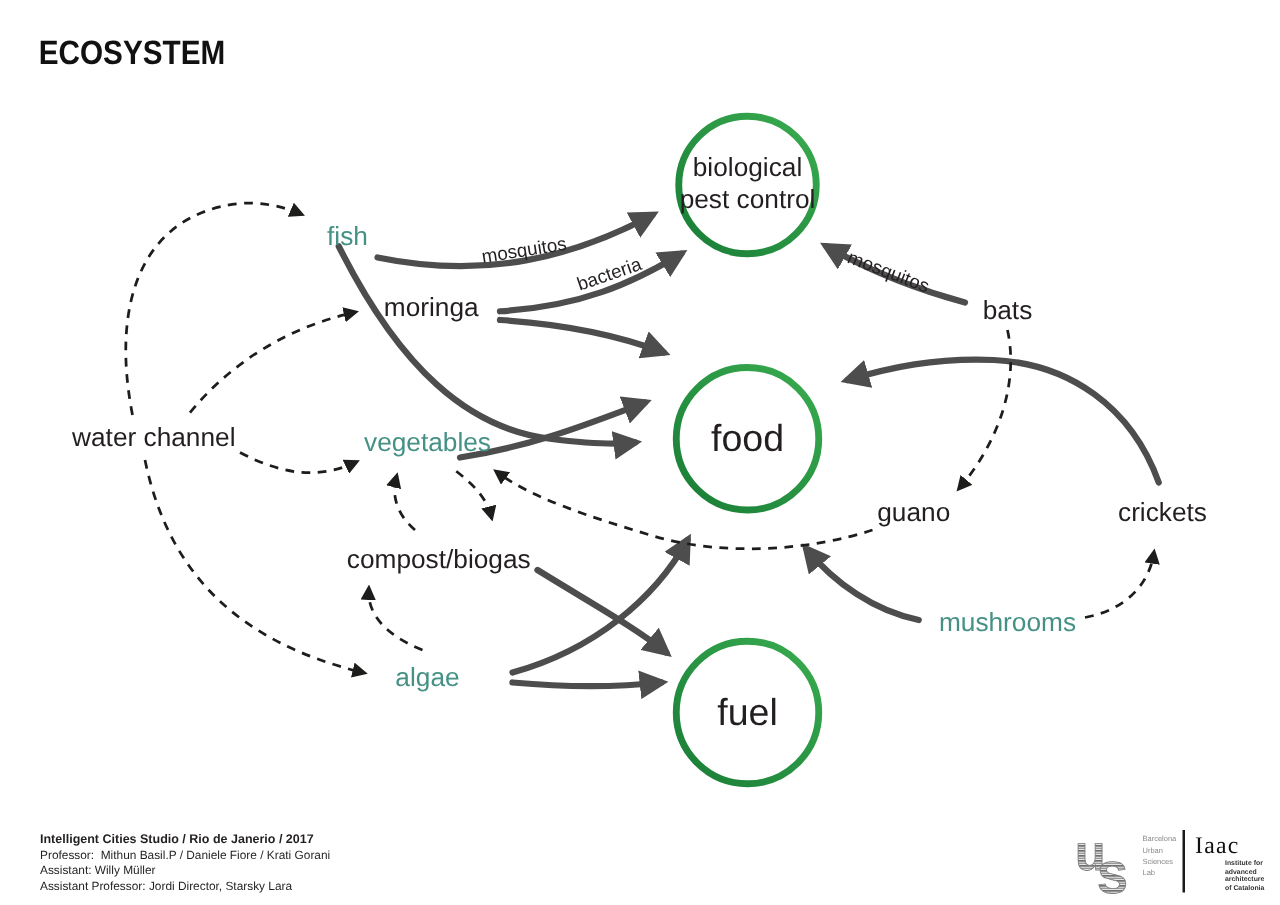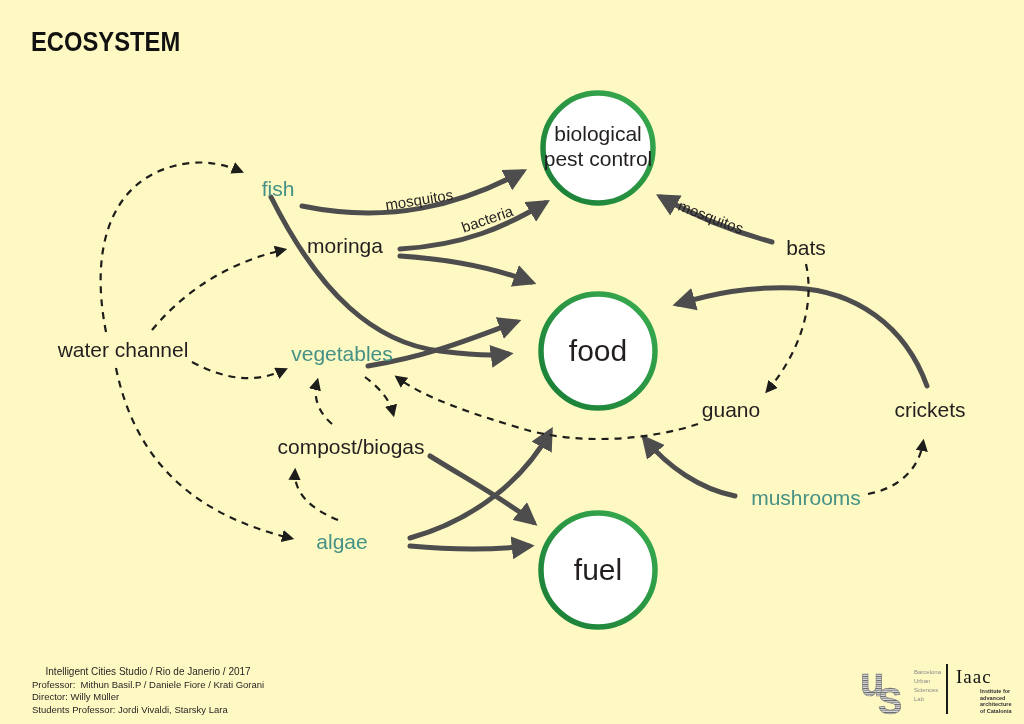--- a/index.html
+++ b/index.html
@@ -1,35 +1,35 @@
 <!DOCTYPE html>
 <html><head>
 <meta charset="utf-8">
 <style>
   * { margin:0; padding:0; box-sizing:border-box; }
   body { background:#e8e8e8; font-family:"Liberation Sans", sans-serif; }
   .page {
-    position:relative; width:1024px; height:724px; background:#fef9c3;
+    position:relative; width:1024px; height:724px; background:#ffffff;
     overflow:hidden; margin:0 auto;
   }
   .page-title {
     position:absolute; left:31px; top:27px;
     font-size:27px; font-weight:bold; color:#111111;
     letter-spacing:0px; transform:scaleX(.88); transform-origin:left center;
   }
   svg.diagram { position:absolute; left:0; top:0; }
   text { font-family:"Liberation Sans", sans-serif; }
   .node-label { font-size:21px; fill:#231f20; }
   .node-label.teal { fill:#459185; }
   .circle-label-big { font-size:30px; fill:#231f20; }
   .circle-label-small { font-size:21px; fill:#231f20; }
   .edge-label { font-size:15px; fill:#231f20; }
   .credits { position:absolute; left:32px; top:666px; color:#231f20; }
   .credit-line { font-size:9.5px; line-height:12.5px; white-space:pre; }
-  .credit-line.first { font-weight:normal; font-size:10px;text-align:center; }
+  .credit-line.first { font-weight:bold; font-size:10px; }
   .logos { position:absolute; right:8px; top:660px; width:160px; height:60px; }
   .busl-logo { position:absolute; left:0; top:0; }
   .busl-lines { position:absolute; left:58px; top:8px; color:#8a8a8a; font-size:6px; line-height:9px; }
   .logo-divider { position:absolute; left:90px; top:4px; width:2px; height:50px; background:#1a1a1a; }
   .iaac { position:absolute; left:100px; top:6px; }
   .iaac-wordmark { font-family:"Liberation Serif", serif; font-weight:normal; font-size:19px; color:#111; letter-spacing:1px; }
   .iaac-lines { margin-left:24px; margin-top:0px; font-size:5.5px; font-weight:bold; color:#333; line-height:6.5px; }
 </style>
 </head>
 <body>
@@ -107,22 +107,22 @@
     <text class="node-label teal" text-anchor="middle" x="342" y="549">algae</text>
 
     <text class="edge-label" text-anchor="middle" transform="translate(420,205) rotate(-9)">mosquitos</text>
     <text class="edge-label" text-anchor="middle" transform="translate(489,224) rotate(-19)">bacteria</text>
     <text class="edge-label" text-anchor="middle" transform="translate(709,222) rotate(21)">mosquitos</text>
   </svg>
 
   <div class="credits">
     <div class="credit-line first">Intelligent Cities Studio / Rio de Janerio / 2017</div>
     <div class="credit-line">Professor:  Mithun Basil.P / Daniele Fiore / Krati Gorani</div>
-    <div class="credit-line">Director: Willy Müller</div>
-    <div class="credit-line">Students Professor: Jordi Vivaldi, Starsky Lara</div>
+    <div class="credit-line">Assistant: Willy Müller</div>
+    <div class="credit-line">Assistant Professor: Jordi Director, Starsky Lara</div>
   </div>
 
   <div class="logos">
     <svg class="busl-logo" width="56" height="58" viewBox="0 0 56 58">
       <g font-family="Liberation Sans, sans-serif" font-weight="bold" fill="url(#stripes)" stroke="#7d7d7d" stroke-width="0.7">
         <text x="4" y="36" font-size="40">u</text>
         <text x="22" y="54" font-size="36">S</text>
       </g>
     </svg>
     <div class="busl-lines">

